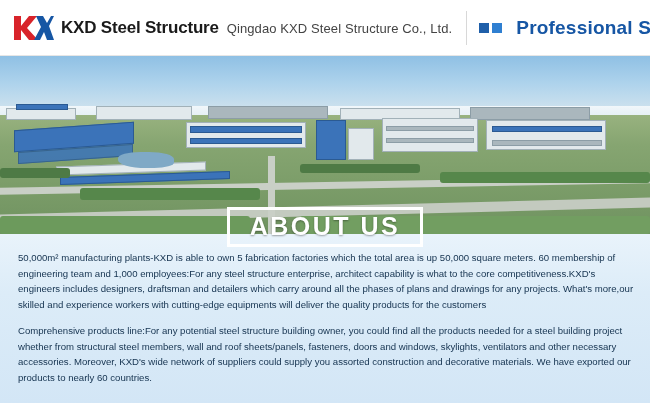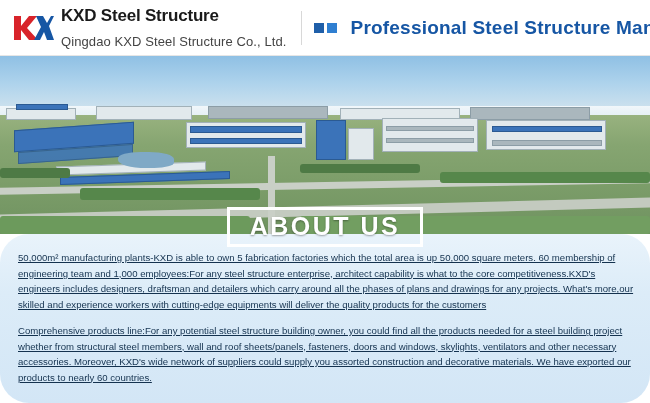--- a/index.html
+++ b/index.html
@@ -36,21 +36,21 @@
     flex: 0 0 auto;
   }
   .logo-mark {
     width: 42px; height: 30px;
     position: relative;
     flex: 0 0 auto;
   }
   .logo-mark svg { display: block; }
   .logo-text {
     display: flex;
-    flex-direction: column;
+    flex-direction: row;
     justify-content: space-between;
     line-height: 1;
     gap: 8px;
   }
   .logo-title {
     font-size: 17px;
     font-weight: bold;
     color: #1a1a1a;
     letter-spacing: -0.2px;
     white-space: nowrap;
@@ -132,21 +132,20 @@
     background: #7fa9c6;
     border-radius: 40% 45% 35% 50%;
   }
 
   
   .about {
     position: relative;
     height: 169px;
     background: linear-gradient(to bottom, #e9f3fb 0%, #dcecf8 35%, #d3e6f6 100%);
     padding: 0 16px 0 18px;
-    border-radius: 29px;
   }
   .about-title-wrap {
     position: absolute;
     left: 0; right: 0;
     top: -27px;
     display: flex;
     justify-content: center;
     pointer-events: none;
   }
   .about-title {
@@ -160,21 +159,21 @@
     line-height: 1.05;
     background: transparent;
     text-shadow: 0 1px 2px rgba(0,0,0,0.35);
   }
   .about-body {
     padding-top: 16px;
     color: #14324f;
     font-size: 9.6px;
     line-height: 1.62;
   }
-  .about-body p { margin: 0 0 11px 0; text-decoration: underline; }
+  .about-body p { margin: 0 0 11px 0; }
   .about-body p:last-child { margin-bottom: 0; }
 </style>
 </head>
 <body>
 
 <div class="page">
 
   <div class="header">
     <div class="logo-block">
       <span class="logo-mark">

